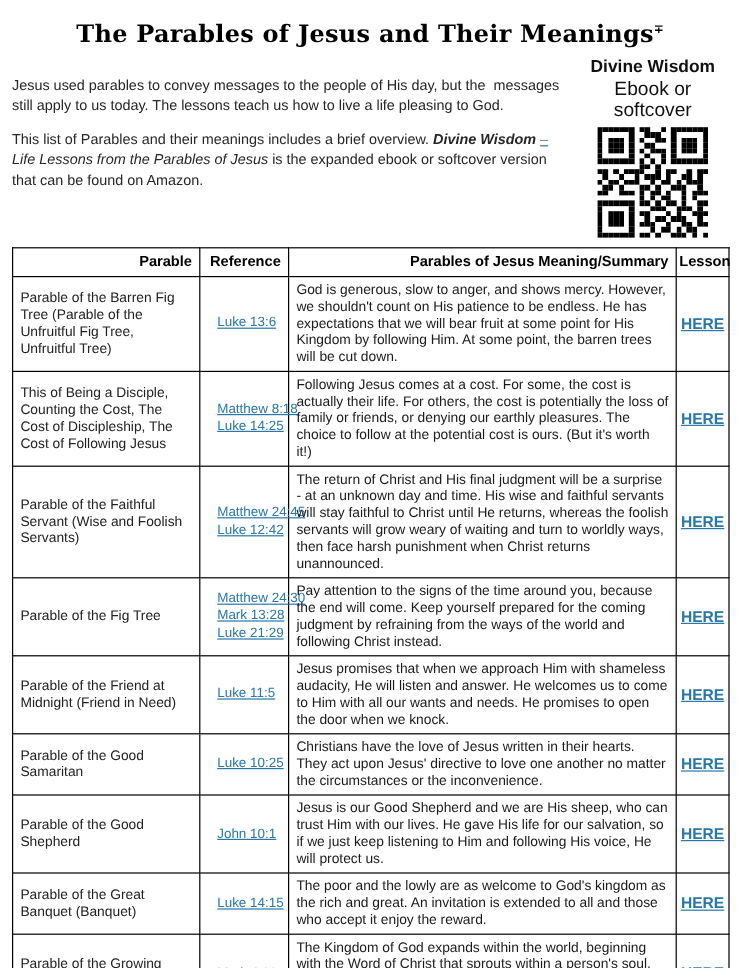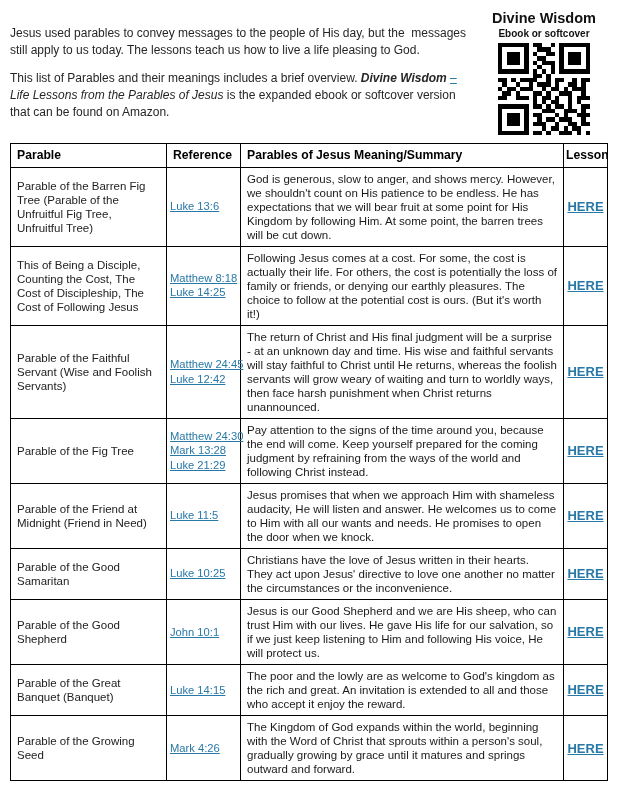--- a/index.html
+++ b/index.html
@@ -26,53 +26,54 @@
 
   .top-row { display: flex; gap: 10px; }
   .intro { flex: 1; font-size: 12px; line-height: 1.42; color: #262626; padding-top: 8px; }
   .intro p { margin: 9px 0 11px 0; white-space: pre-wrap; }
   .book-title { font-weight: bold; font-style: italic; }
   .book-subtitle { font-style: italic; text-align: center; }
   .dash-link { color: var(--link, #2878A8); text-decoration: underline; font-style: italic; }
 
   .qr-block { width: 126px; text-align: center; padding-top: 2px; }
   .qr-title { font-weight: bold; font-size: 14.5px; color: #111; }
-  .qr-sub { font-weight: bold; font-size: 10px; color: #111; margin: 2px 0 4px 0; }
+  .qr-sub { font-weight: normal; font-size: 16px; color: #111; margin: 2px 0 4px 0; }
   .qr { display: grid; grid-template-columns: repeat(21, 1fr); width: 92px; height: 92px; margin: 0 auto; }
   .qr div { background: #fff; }
   .qr div.on { background: #000; }
 
   table.parables {
     border-collapse: collapse;
     width: 597px;
     margin-top: 8px;
     table-layout: fixed;
   }
   .parables th, .parables td {
     border: 1px solid #000;
     padding: 4px 6px;
     vertical-align: middle;
     font-size: 11.5px;
     line-height: 1.22;
     color: #1a1a1a;
   }
-  .parables th { text-align: left; font-size: 12.2px; padding: 4px 6px; color: #000; }
+  .parables th { text-align: right; font-size: 12.2px; padding: 4px 6px; color: #000; }
   .parables th.h-lesson { text-align: right; padding: 4px 2px; }
   td.c-parable { color: #222; }
-  td.c-ref { padding: 4px 3px; }
+  td.c-ref { padding: 4px 14px; }
   td.c-ref a { display: block; white-space: nowrap; font-size: 11.2px; margin: 1px 0; }
   td.c-lesson { text-align: center; padding: 4px 2px; }
   a { color: var(--link, #2878A8); text-decoration: underline; cursor: pointer; }
   a.here-link { font-weight: bold; font-size: 13px; }
 </style>
 </head>
 <body>
 
 <div class="page">
 
+  <h1 class="title"><span>The Parables of Jesus and Their Meanings</span><sup>∓</sup></h1>
 
   <div class="top-row">
     <div class="intro">
       <p>Jesus used parables to convey messages to the people of His day, but the  messages still apply to us today. The lessons teach us how to live a life pleasing to God.</p>
       <p><span>This list of Parables and their meanings includes a brief overview. </span><span class="book-title">Divine Wisdom </span><span class="dash-link">–</span><span class="book-subtitle"> Life Lessons from the Parables of Jesus</span><span> is the expanded ebook or softcover version that can be found on Amazon.</span></p>
     </div>
 
     <div class="qr-block">
       <div class="qr-title">Divine Wisdom</div>
       <div class="qr-sub">Ebook or softcover</div>

